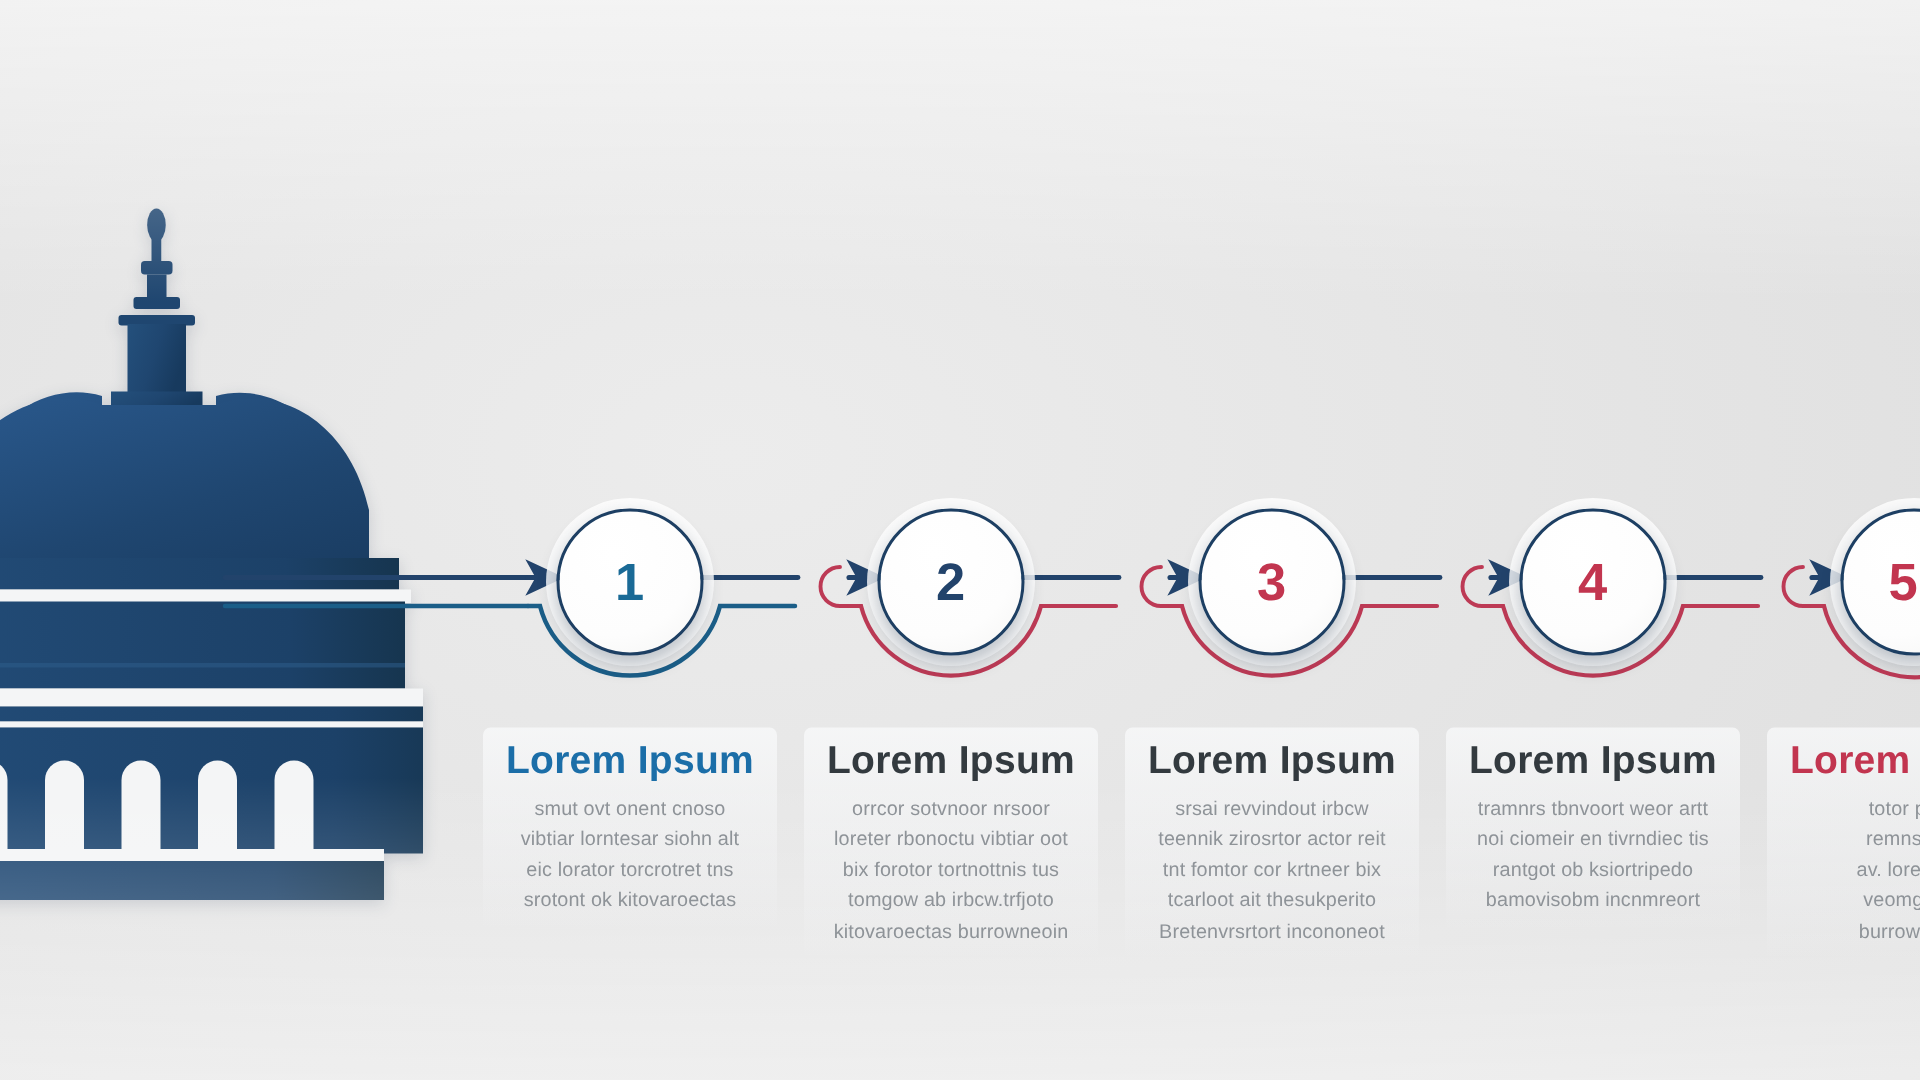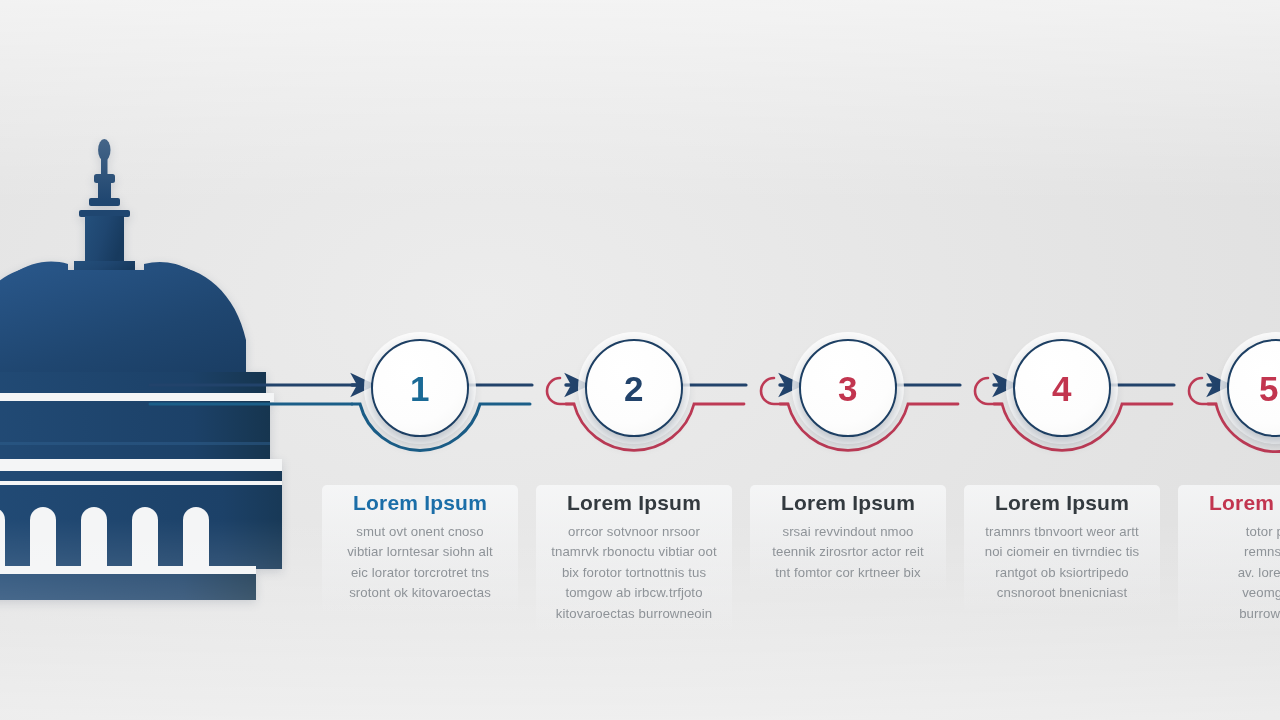--- a/index.html
+++ b/index.html
@@ -83,21 +83,21 @@
     position: absolute;
     width: 196px;
     text-align: center;
     background: linear-gradient(180deg, rgba(250,251,252,0.72) 0%, rgba(246,247,249,0.28) 70%, rgba(246,247,249,0) 100%);
     border-radius: 5px;
     padding: 6px 2px 10px;
     box-sizing: border-box;
     z-index: 5;
   }
   .caption-title {
-    font-size: 21px;
+    font-size: 26px;
     font-weight: 700;
     letter-spacing: 0.2px;
     margin: 0 0 7px 0;
     white-space: nowrap;
     filter: blur(0.35px);
   }
   .caption-body {
     font-size: 13.2px;
     line-height: 1.55;
     color: #8e9398;
@@ -240,43 +240,45 @@
       <div>vibtiar lorntesar siohn alt</div>
       <div>eic lorator torcrotret tns</div>
       <div>srotont ok kitovaroectas</div>
     </div>
   </div>
 
   <div class="caption" style="left:536px; top:485px;">
     <div class="caption-title" style="color:#333a3f;">Lorem Ipsum</div>
     <div class="caption-body">
       <div>orrcor sotvnoor nrsoor</div>
-      <div>tnamrvk rbonoctu vibtiar oot</div>
+      <div>loreter rbonoctu vibtiar oot</div>
       <div>bix forotor tortnottnis tus</div>
       <div>tomgow ab irbcw.trfjoto</div>
       <div>kitovaroectas burrowneoin</div>
     </div>
   </div>
 
   <div class="caption" style="left:750px; top:485px;">
     <div class="caption-title" style="color:#333a3f;">Lorem Ipsum</div>
     <div class="caption-body">
-      <div>srsai revvindout nmoo</div>
+      <div>srsai revvindout irbcw</div>
       <div>teennik zirosrtor actor reit</div>
       <div>tnt fomtor cor krtneer bix</div>
+      <div>tcarloot ait thesukperito</div>
+      <div>Bretenvrsrtort incononeot</div>
     </div>
   </div>
 
   <div class="caption" style="left:964px; top:485px;">
     <div class="caption-title" style="color:#333a3f;">Lorem Ipsum</div>
     <div class="caption-body">
       <div>tramnrs tbnvoort weor artt</div>
       <div>noi ciomeir en tivrndiec tis</div>
       <div>rantgot ob ksiortripedo</div>
-      <div>cnsnoroot bnenicniast</div>
+      <div>bamovisobm incnmreort</div>
     </div>
   </div>
 
   <div class="caption" style="left:1178px; top:485px;">
     <div class="caption-title" style="color:#c2354f;">Lorem Ipsum</div>
     <div class="caption-body">
       <div>totor poub</div>
       <div>remns-ftno</div>
       <div>av. loreter ce</div>
       <div>veomgiv as</div>

